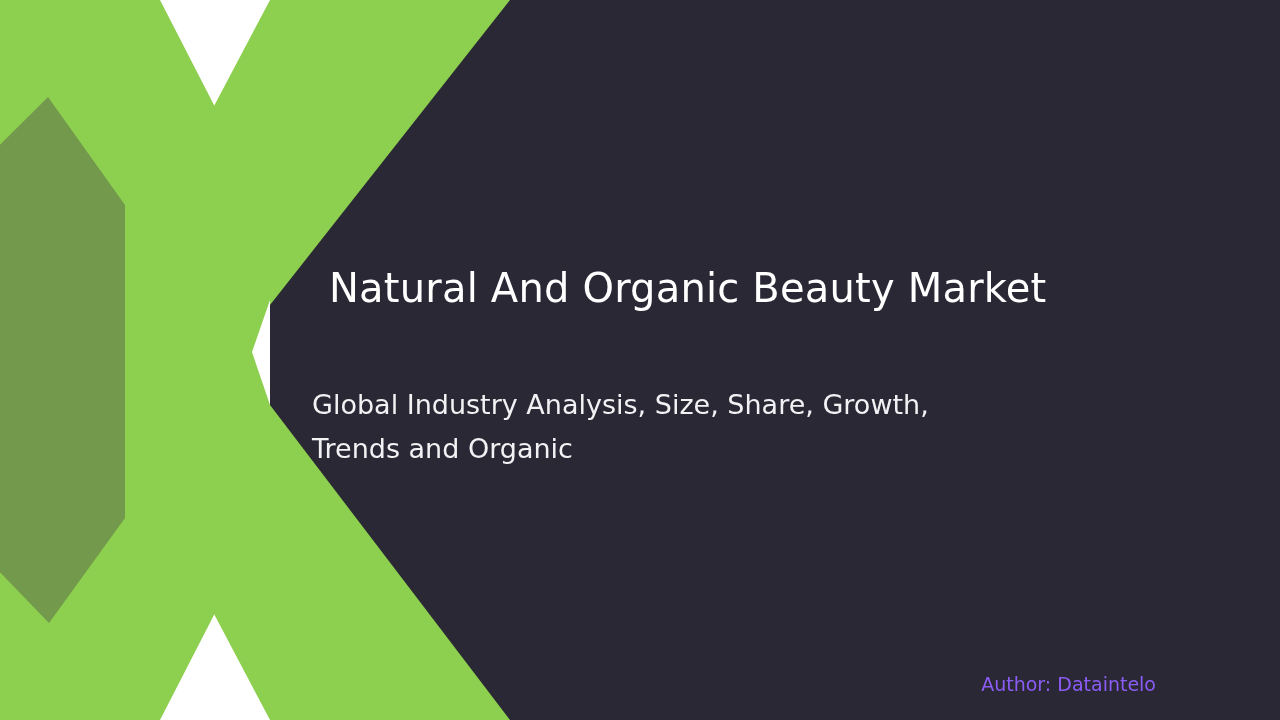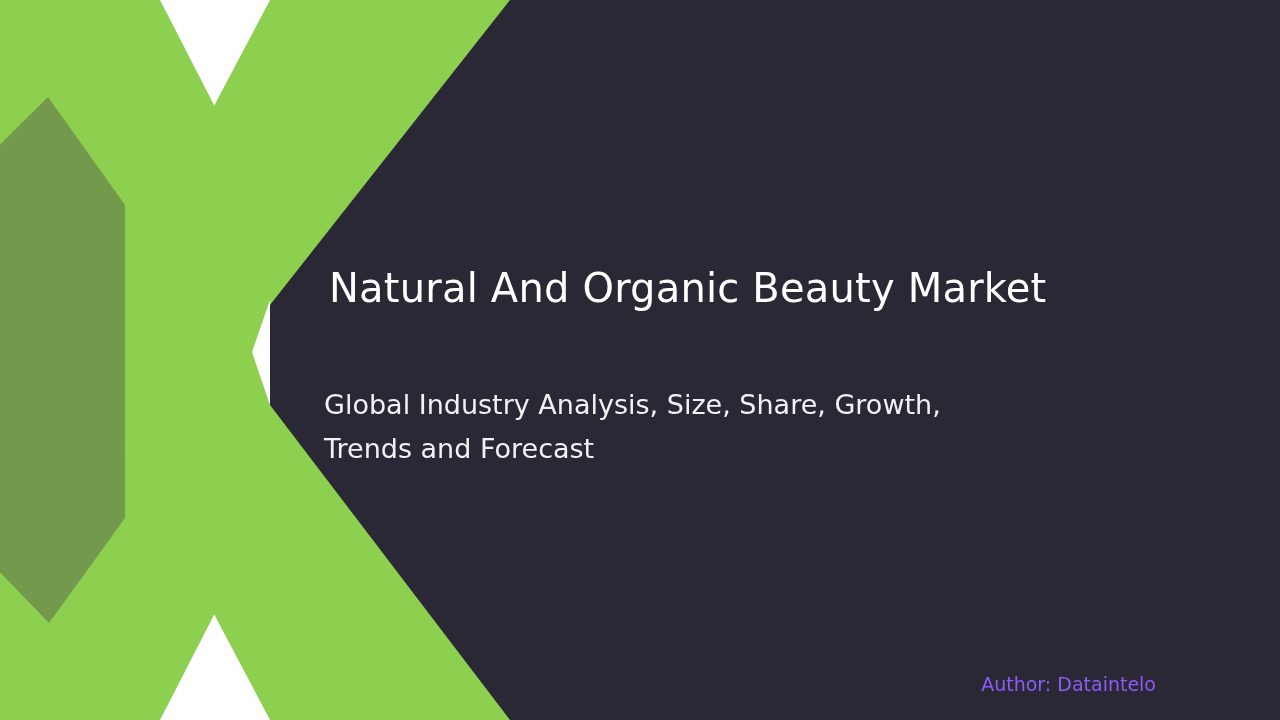--- a/index.html
+++ b/index.html
@@ -49,21 +49,21 @@
     font-weight: 400;
     font-size: 40px;
     line-height: 52px;
     letter-spacing: 0.2px;
     color: #ffffff;
     white-space: nowrap;
   }
 
   #subtitle {
     position: absolute;
-    left: 324px;
+    left: 312px;
     top: 383px;
     width: 700px;
     margin: 0;
     font-weight: 400;
     font-size: 27px;
     line-height: 44px;
     color: #f2f2f4;
   }
   #subtitle .line {
     display: block;
@@ -102,19 +102,19 @@
 
     <polygon points="270,300 270,405 252,352" fill="#ffffff"></polygon>
   </svg>
 
   <div id="text-layer">
 
     <h1 id="title">Natural And Organic Beauty Market</h1>
 
     <p id="subtitle">
       <span class="line">Global Industry Analysis, Size, Share, Growth,</span>
-      <span class="line">Trends and Forecast</span>
+      <span class="line">Trends and Organic</span>
     </p>
 
     <p id="author">Author: Dataintelo</p>
 
   </div>
 </div>
 
 </body></html>

